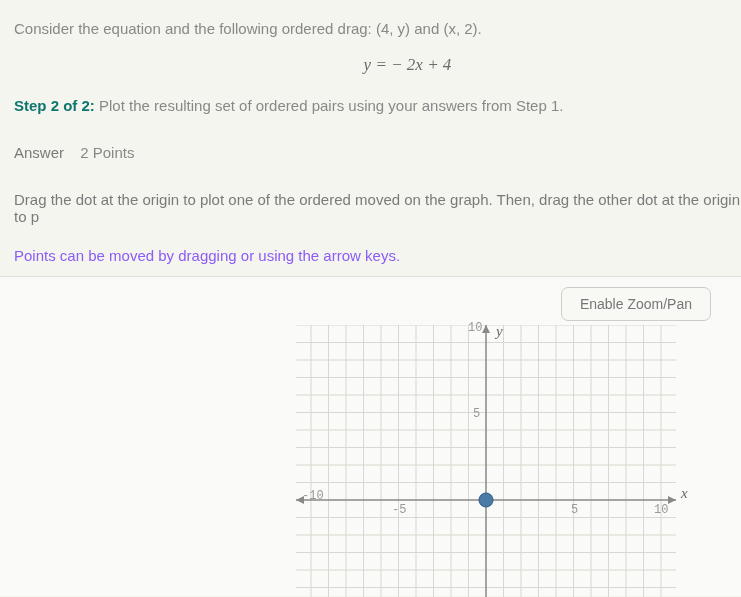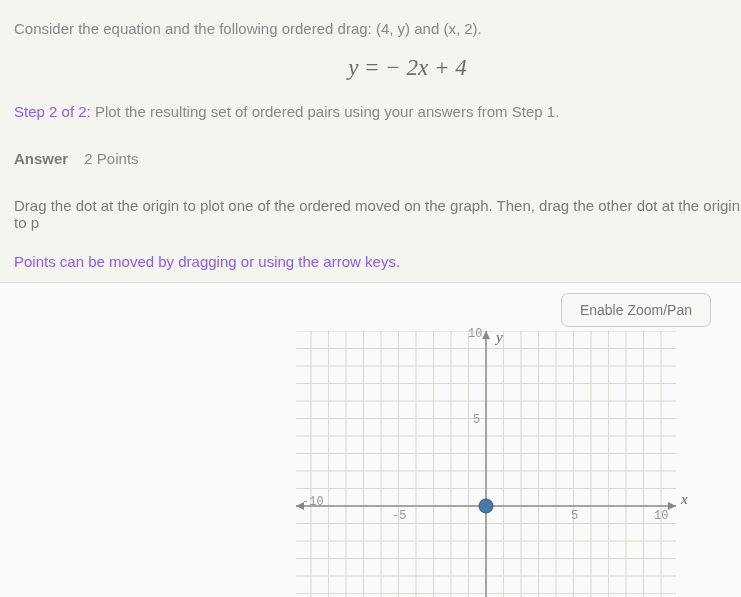--- a/index.html
+++ b/index.html
@@ -17,37 +17,37 @@
     }
     .question-line {
       font-size: 15px;
       color: #888;
       margin-bottom: 18px;
     }
     .equation {
       text-align: center;
       font-family: 'Cambria Math', 'Times New Roman', serif;
       font-style: italic;
-      font-size: 23px;
+      font-size: 17px;
       color: #6a6a6a;
       margin-bottom: 22px;
       padding-left: 60px;
     }
     .step-line {
       font-size: 15px;
       color: #888;
       margin-bottom: 30px;
     }
-    .step-bold { font-weight: 400; color: #8b5cf6; text-align: center; }
+    .step-bold { font-weight: 700; color: #0f766e; text-align: center; }
     .answer-row {
       font-size: 15px;
       color: #888;
       margin-bottom: 30px;
     }
-    .answer-bold { font-weight: 700; color: #7a7a7a; margin-right: 12px; }
+    .answer-bold { font-weight: 400; color: #7a7a7a; margin-right: 12px; }
     .instruction1 {
       font-size: 15px;
       color: #7a7a7a;
       margin-bottom: 22px;
     }
     .instruction2 {
       font-size: 15px;
       color: #8b5cf6;
       margin-bottom: 12px;
     }

